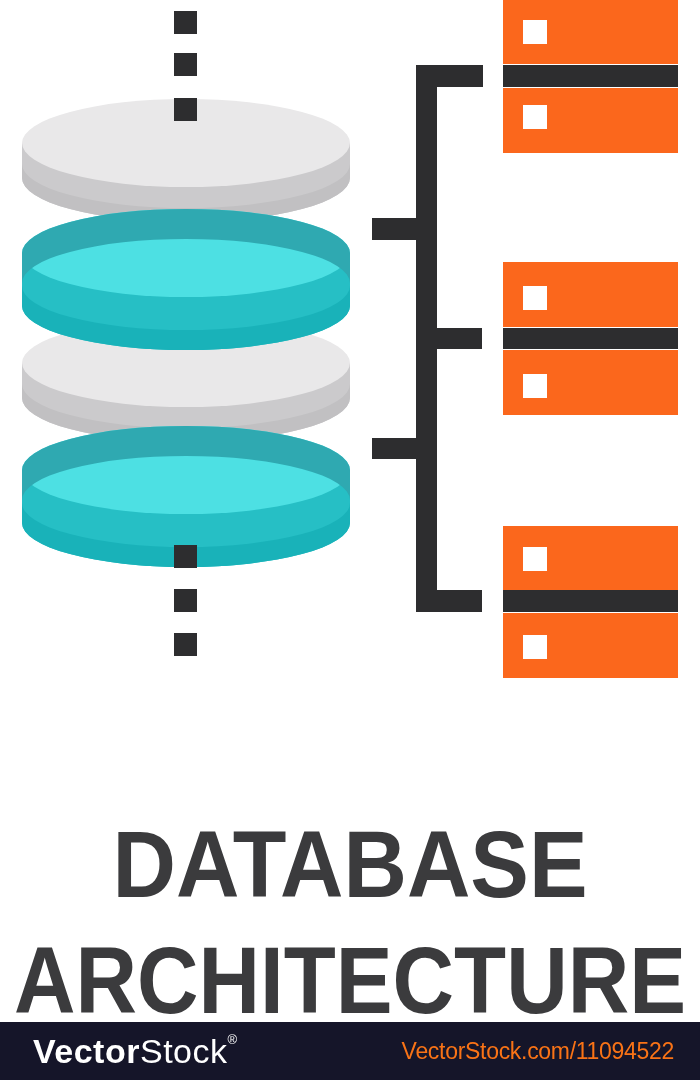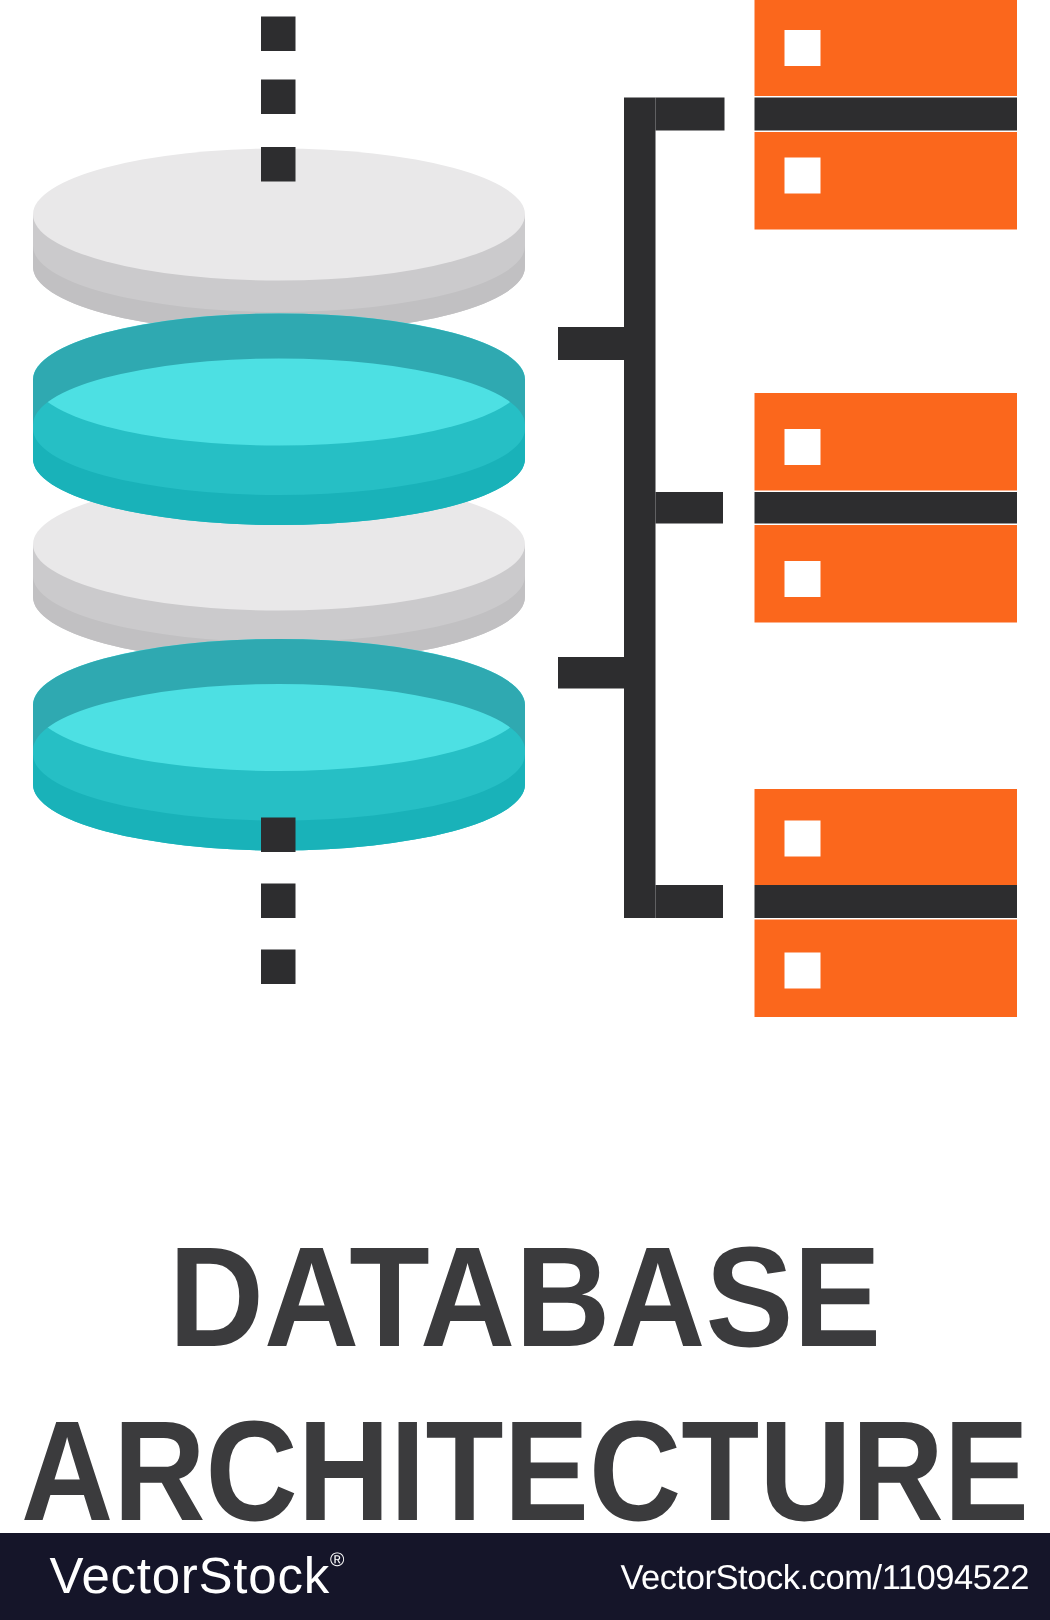--- a/index.html
+++ b/index.html
@@ -15,24 +15,24 @@
   .gray-band{fill:#C1C0C2}
   .teal-top{fill:#4DE0E3}
   .teal-cres{fill:#2FA9B1}
   .teal-side{fill:#26BFC5}
   .teal-band{fill:#19B2B9}
   .title-text{fill:#3B3B3D;font-family:"Liberation Sans", sans-serif;font-weight:bold;font-size:95px;}
   
   .footer{position:absolute;left:0;top:1022px;width:700px;height:58px;background:#151529;
     display:flex;align-items:center;justify-content:space-between;color:#ffffff;}
   .logo{margin-left:33px;font-size:34px;letter-spacing:.5px;white-space:nowrap;}
-  .logo .lt{font-weight:400;}
+  .logo .lt{font-weight:700;}
   .logo .bd{font-weight:400;}
   .logo sup{font-size:13px;font-weight:300;vertical-align:top;line-height:1;position:relative;top:1px;}
-  .urltext{margin-right:14px;font-size:23px;letter-spacing:-0.3px;color:#ffffff;white-space:nowrap;}
+  .urltext{margin-right:26px;font-size:23px;letter-spacing:-0.3px;color:#f97316;white-space:nowrap;}
 </style>
 </head>
 <body>
 
 <div class="stage">
 
   <svg width="700" height="1022" viewBox="0 0 700 1022">
 
     <g>
 

